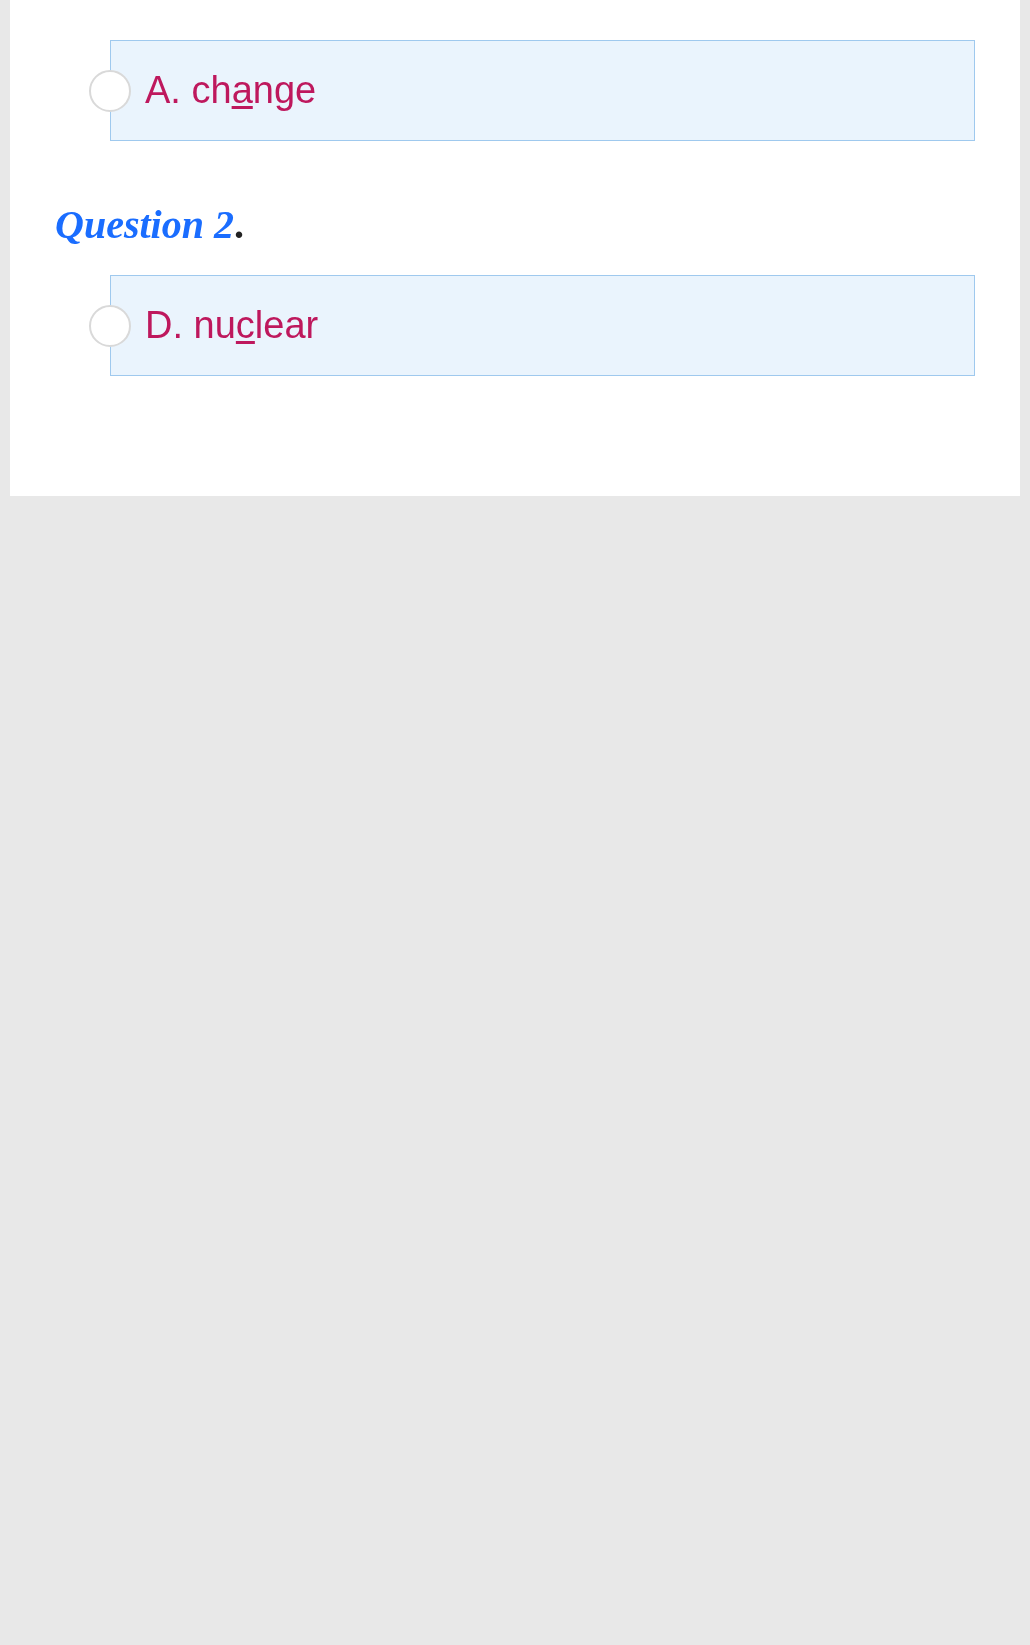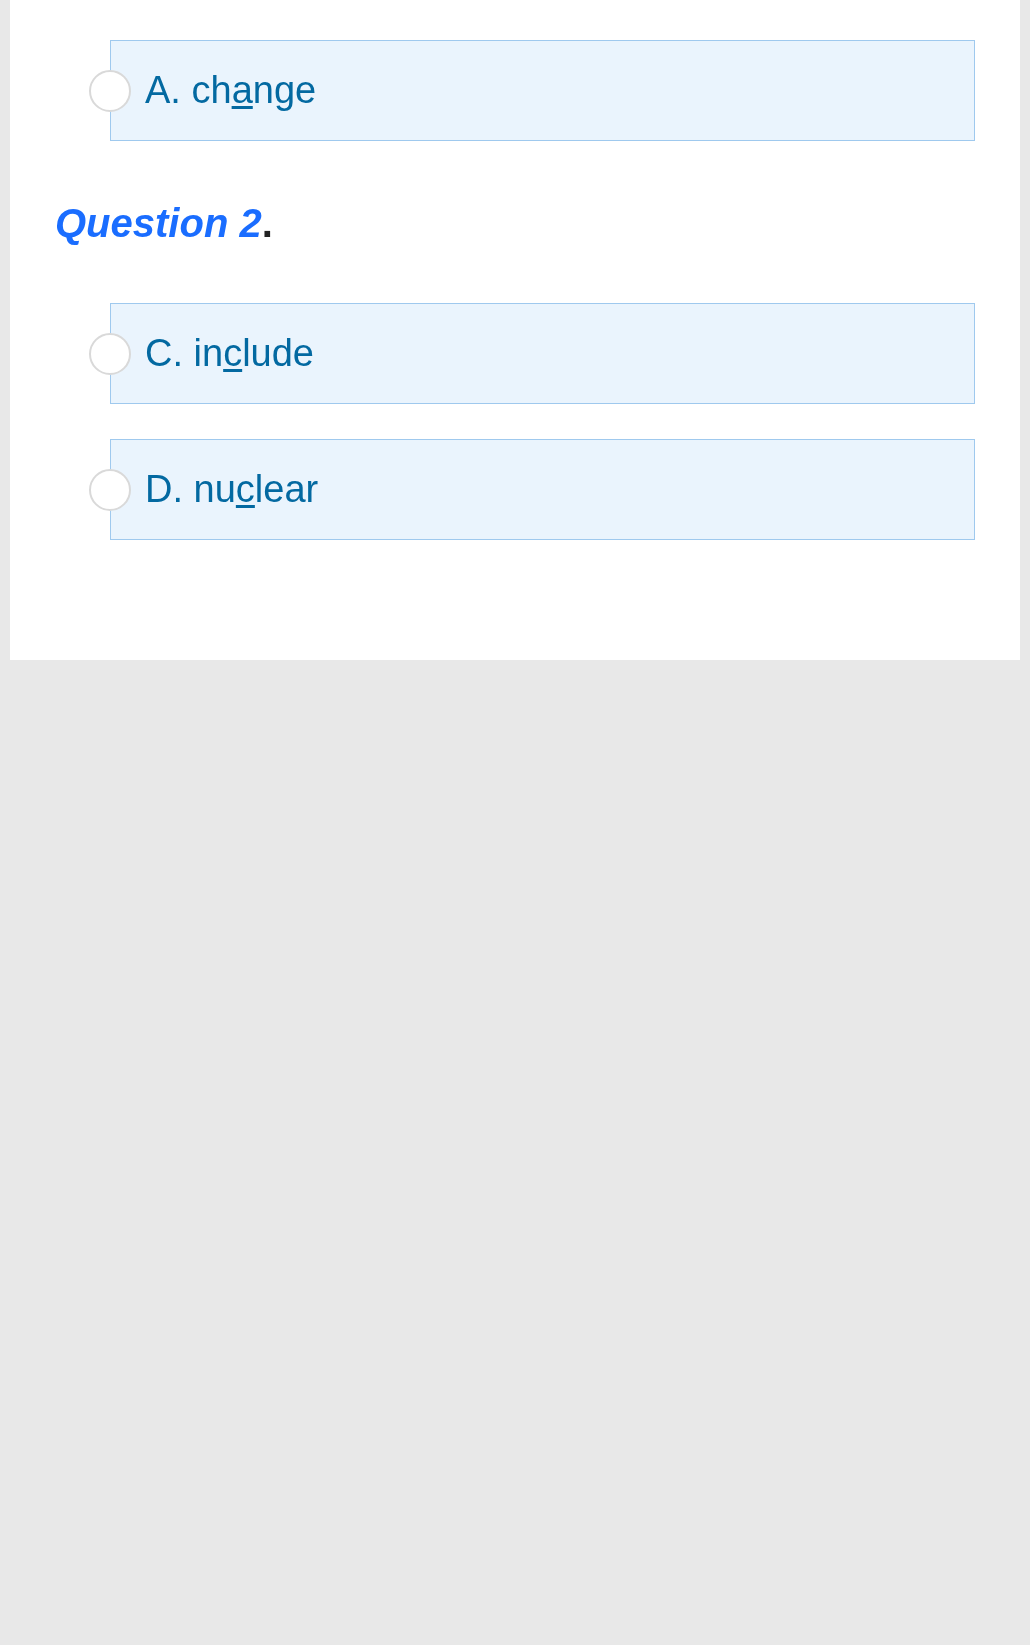--- a/index.html
+++ b/index.html
@@ -45,36 +45,36 @@
     }
     .option {
       position: relative;
       margin-bottom: 35px;
     }
     .option-box {
       background: #eaf4fd;
       border: 1.5px solid #9fc9ee;
       padding: 28px 34px;
       font-size: 38px;
-      color: #0369a1;
+      color: #be185d;
     }
     .radio {
       position: absolute;
       left: -21px;
       top: 50%;
       transform: translateY(-50%);
       width: 42px;
       height: 42px;
       border-radius: 50%;
       background: #fff;
       border: 2px solid #d9d9d9;
     }
     u { text-decoration: underline; text-underline-offset: 3px; }
     .question-block { margin-top: 25px; }
-    .question-title-row { margin-bottom: 57px; }
+    .question-title-row { margin-bottom: 27px; font-family: Liberation Serif, serif; }
   </style>
 </head>
 <body>
 
 <div class="page">
 
 
   <div class="options">
     <div class="option">
       <div class="radio"></div>
@@ -88,25 +88,19 @@
     <div class="question-title-row">
       <div class="question-title">
         <span>Question 2</span><span class="dot">.</span>
       </div>
     </div>
 
     <div class="options">
       <div class="option">
         <div class="radio"></div>
         <div class="option-box">
-          <span>C</span>. <span>in</span><u>c</u><span>lude</span>
-        </div>
-      </div>
-      <div class="option">
-        <div class="radio"></div>
-        <div class="option-box">
           <span>D</span>. <span>nu</span><u>c</u><span>lear</span>
         </div>
       </div>
     </div>
   </div>
 
 </div>
 
 </body></html>

